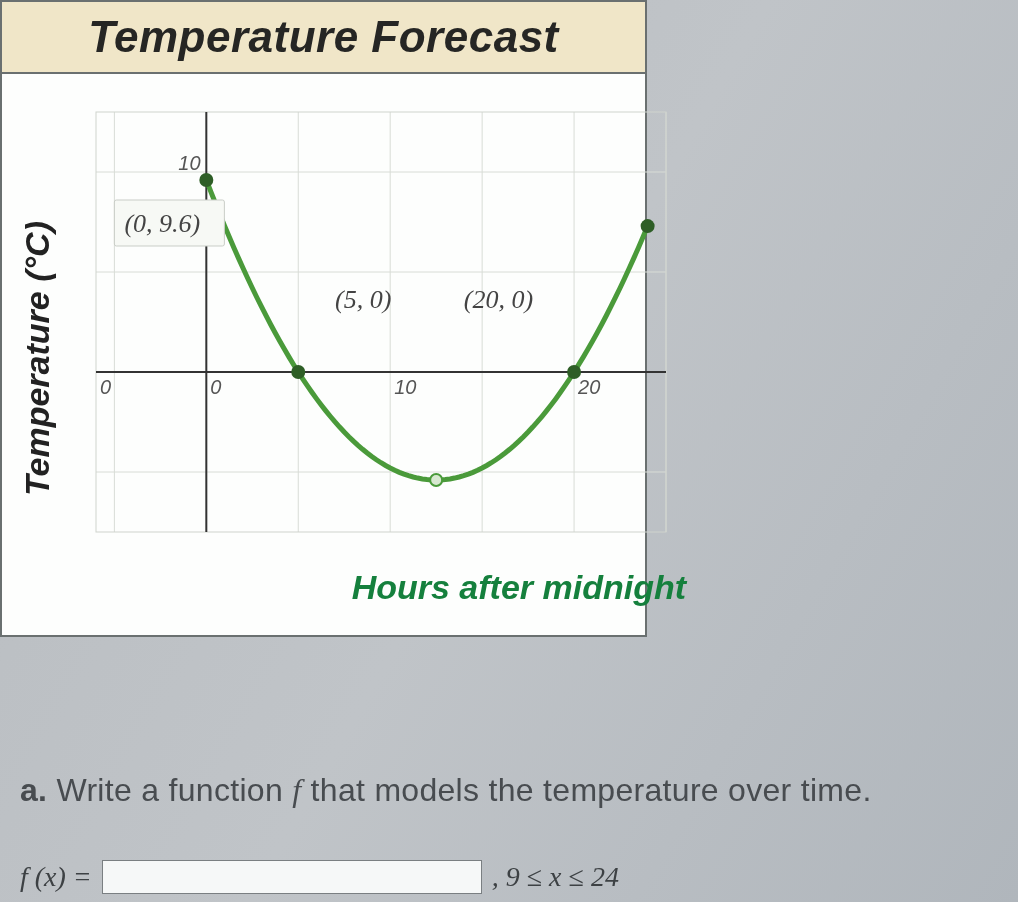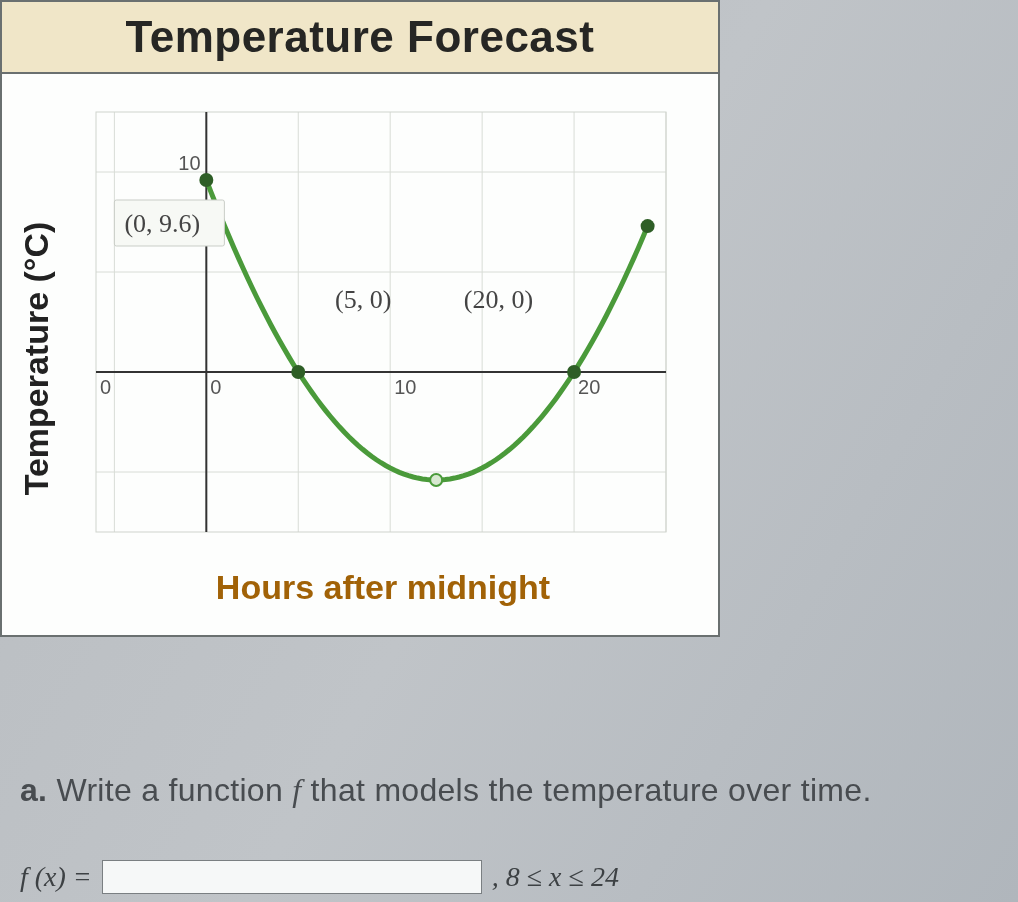--- a/index.html
+++ b/index.html
@@ -7,23 +7,24 @@
     width: 1018px;
     height: 902px;
     background: linear-gradient(120deg, #b8bcc0 0%, #c0c4c8 50%, #b0b6bc 100%);
     font-family: Arial, Helvetica, sans-serif;
     overflow: hidden;
     position: relative;
   }
   .panel {
     position: absolute;
     left: 0; top: 0;
-    width: 720px;
+    width: 647px;
     background: #fbfdfb;
     border: 2px solid #6a7070;
+    font-style: italic;
   }
   .title-bar {
     background: #f0e6c8;
     border-bottom: 2px solid #6a7070;
     padding: 10px 18px;
     text-align: center;
   }
   .title-bar h1 {
     font-size: 44px;
     font-weight: bold;
@@ -43,24 +44,24 @@
   }
   .ylabel {
     transform: rotate(-90deg);
     white-space: nowrap;
     font-size: 34px;
     font-weight: bold;
     color: #222;
   }
   .chart-area { flex: 1; }
   .xlabel {
-    text-align: center;
+    text-align: right;
     font-size: 34px;
     font-weight: bold;
-    color: #a16207;
+    color: #15803d;
     padding: 6px 0 18px 0;
   }
   svg { display: block; }
   .question {
     position: absolute;
     left: 20px;
     top: 772px;
     font-size: 32px;
     color: #484c50;
     letter-spacing: 0.3px;
@@ -134,14 +135,14 @@
   </div>
 </div>
 
 <div class="question">
   <span class="label">a.</span><span> Write a function </span><span class="fvar">f</span><span>  that models the temperature over time.</span>
 </div>
 
 <div class="answer-row">
   <span class="func">f (x) =</span>
   <div class="answer-input"></div>
-  <span class="func">, 8 ≤ x ≤ 24</span>
+  <span class="func">, 9 ≤ x ≤ 24</span>
 </div>
 
 </body></html>

